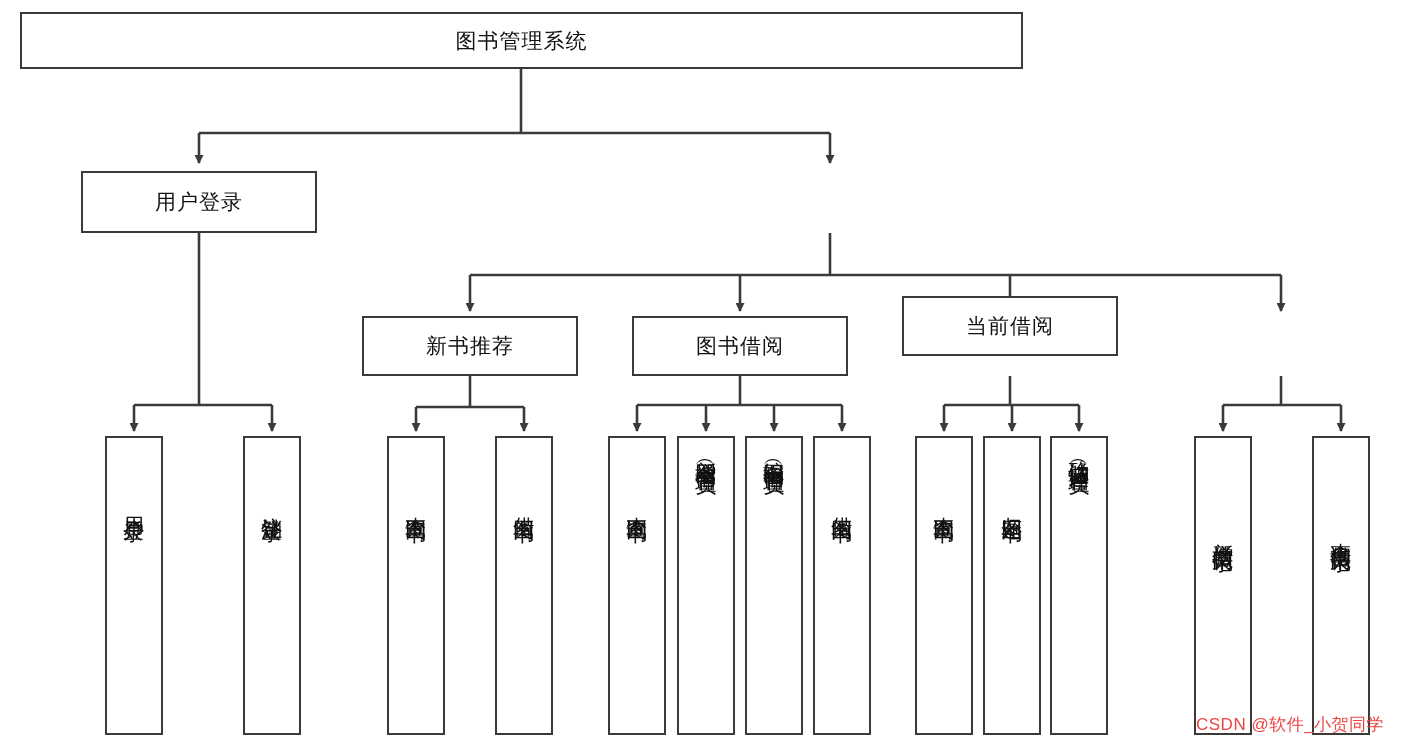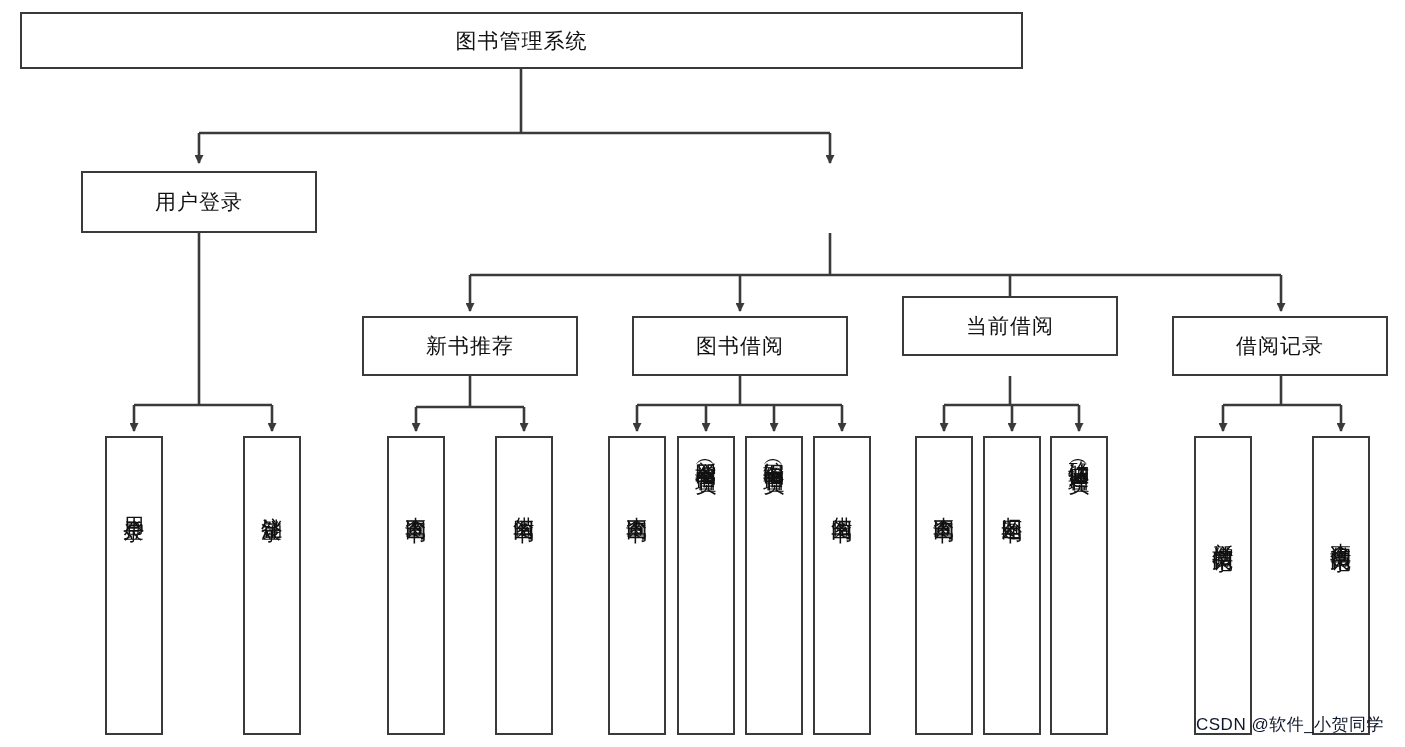--- a/index.html
+++ b/index.html
@@ -62,21 +62,21 @@
     margin-top: 86px;
   }
   .node.v.top .vtext {
     margin-top: 4px;
   }
   #watermark {
     position: absolute;
     left: 1196px;
     top: 713px;
     font-size: 17px;
-    color: #0f172a;
+    color: #ef4444;
     white-space: nowrap;
     letter-spacing: 0.5px;
   }
 </style>
 </head>
 <body>
 
 <div id="canvas">
 
   <svg id="wires" viewBox="0 0 1405 747" xmlns="http://www.w3.org/2000/svg">
@@ -139,23 +139,20 @@
 
   <div class="node h" style="left:632px; top:316px; width:216px; height:60px;">
     <span>图书借阅</span>
   </div>
   <div class="node h" style="left:362px; top:316px; width:216px; height:60px;">
     <span>新书推荐</span>
   </div>
   <div class="node h" style="left:902px; top:296px; width:216px; height:60px;">
     <span>当前借阅</span>
   </div>
-  <div class="node h" style="left:1172px; top:316px; width:216px; height:60px;">
-    <span>借阅记录</span>
-  </div>
 
   <div class="node v mid" style="left:105px; top:436px; width:58px; height:299px;">
     <span class="vtext">用户登录</span>
   </div>
   <div class="node v mid" style="left:243px; top:436px; width:58px; height:299px;">
     <span class="vtext">注销登录</span>
   </div>
 
   <div class="node v mid" style="left:387px; top:436px; width:58px; height:299px;">
     <span class="vtext">查询图书</span>

